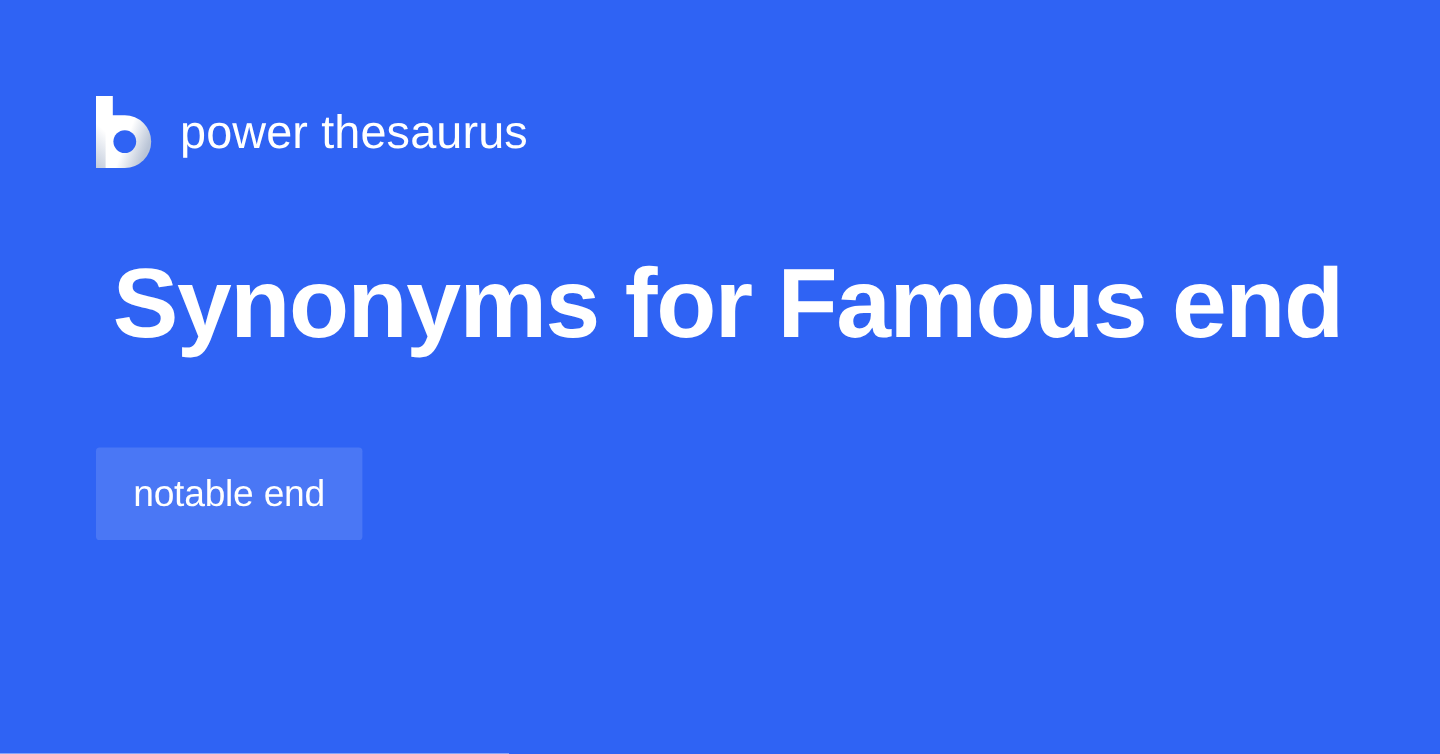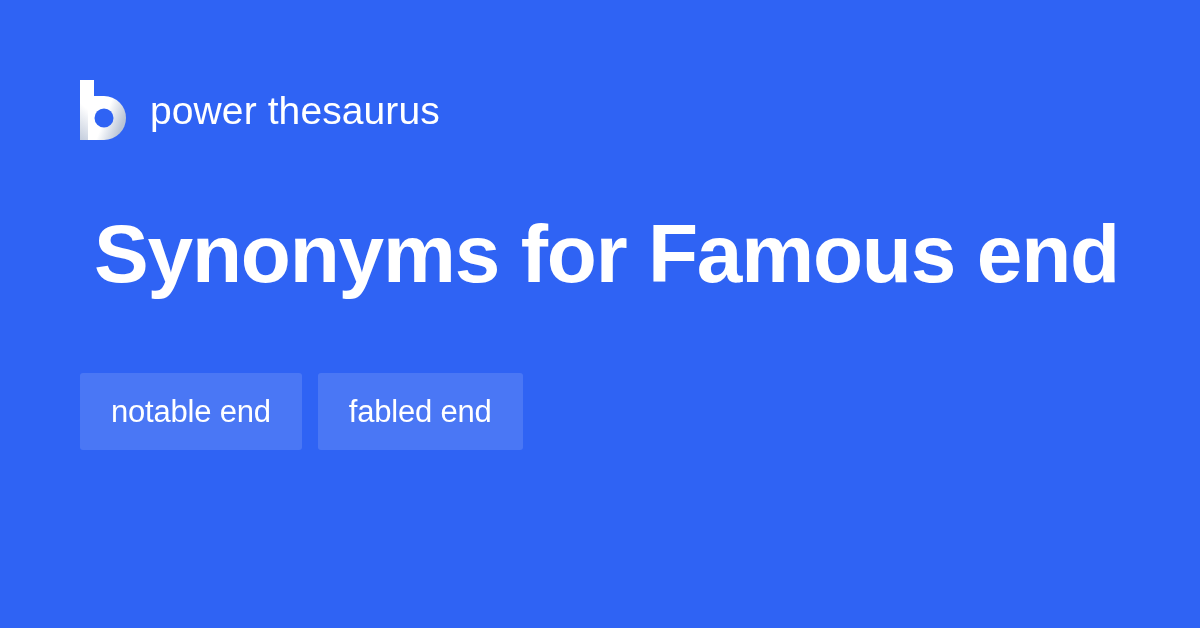--- a/index.html
+++ b/index.html
@@ -120,18 +120,15 @@
     </svg>
     <span class="brand-name">power thesaurus</span>
   </div>
 
   <h1 class="headline">Synonyms for Famous end</h1>
 
   <div class="chips">
     <div class="chip">
       <span>notable end</span>
     </div>
-    <div class="chip">
-      <span>fabled end</span>
-    </div>
   </div>
 
 </div>
 
 </body></html>

